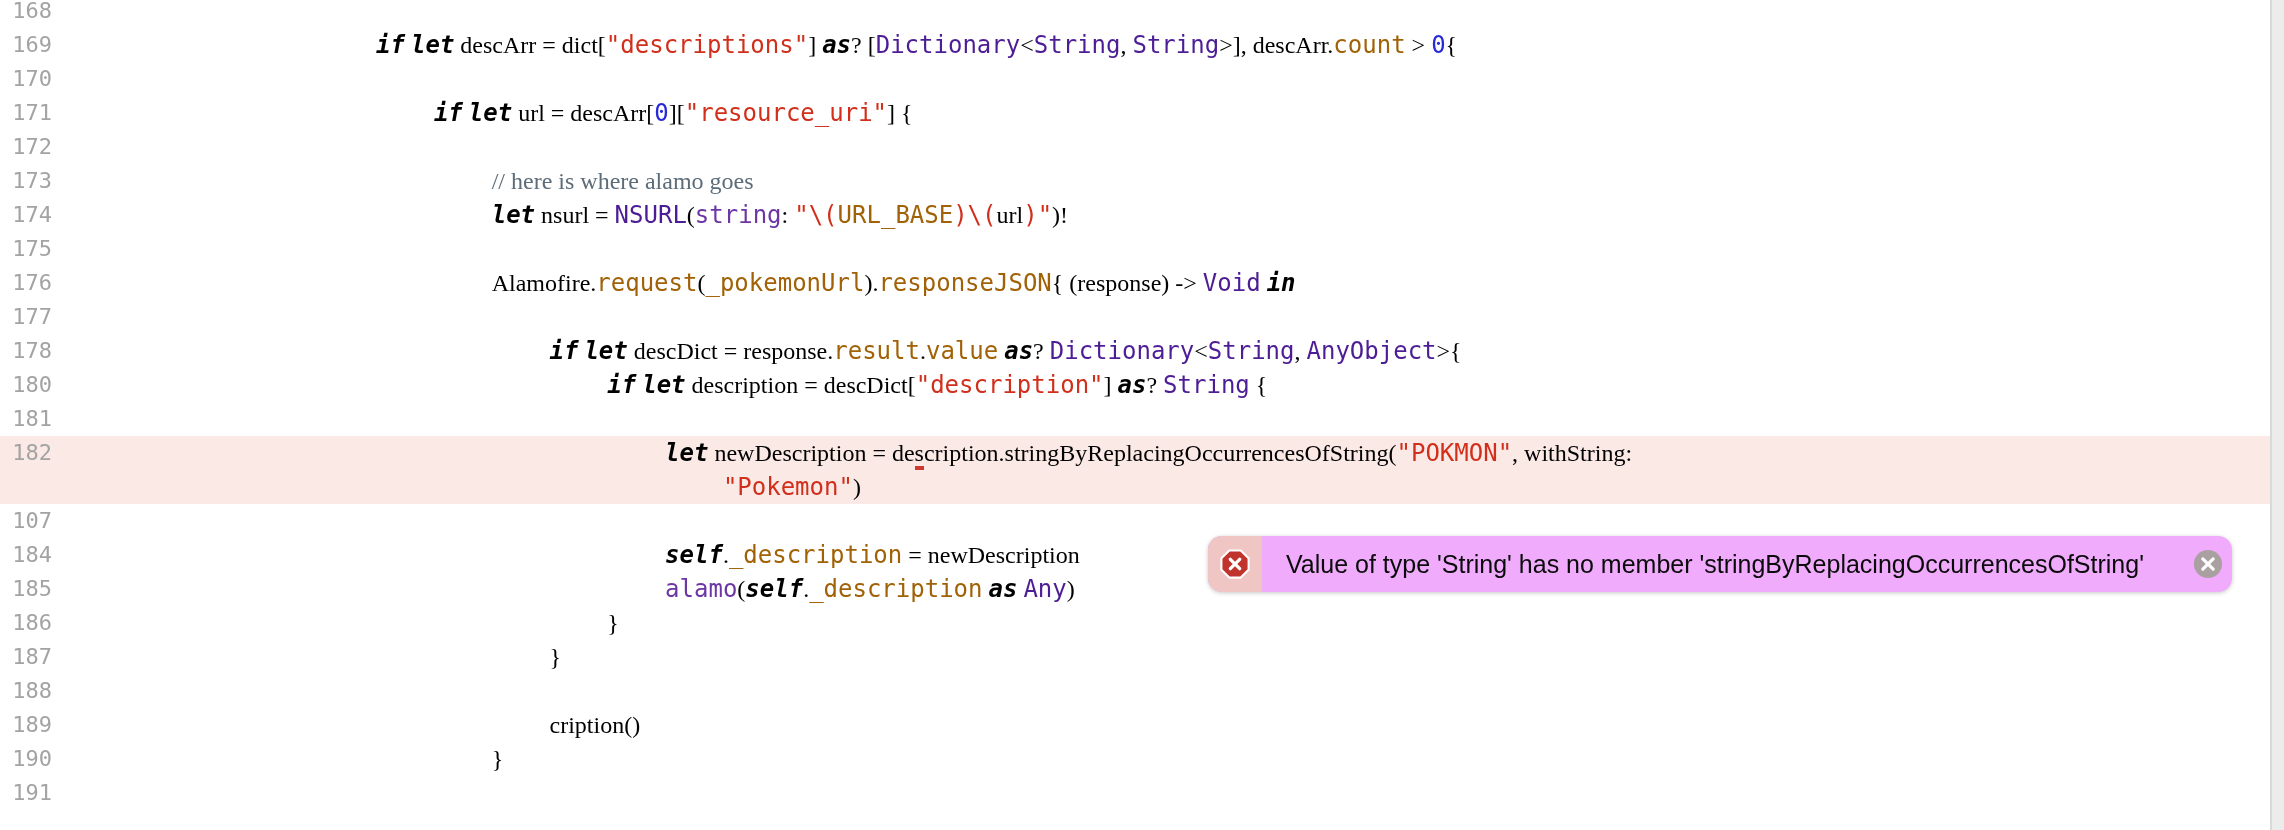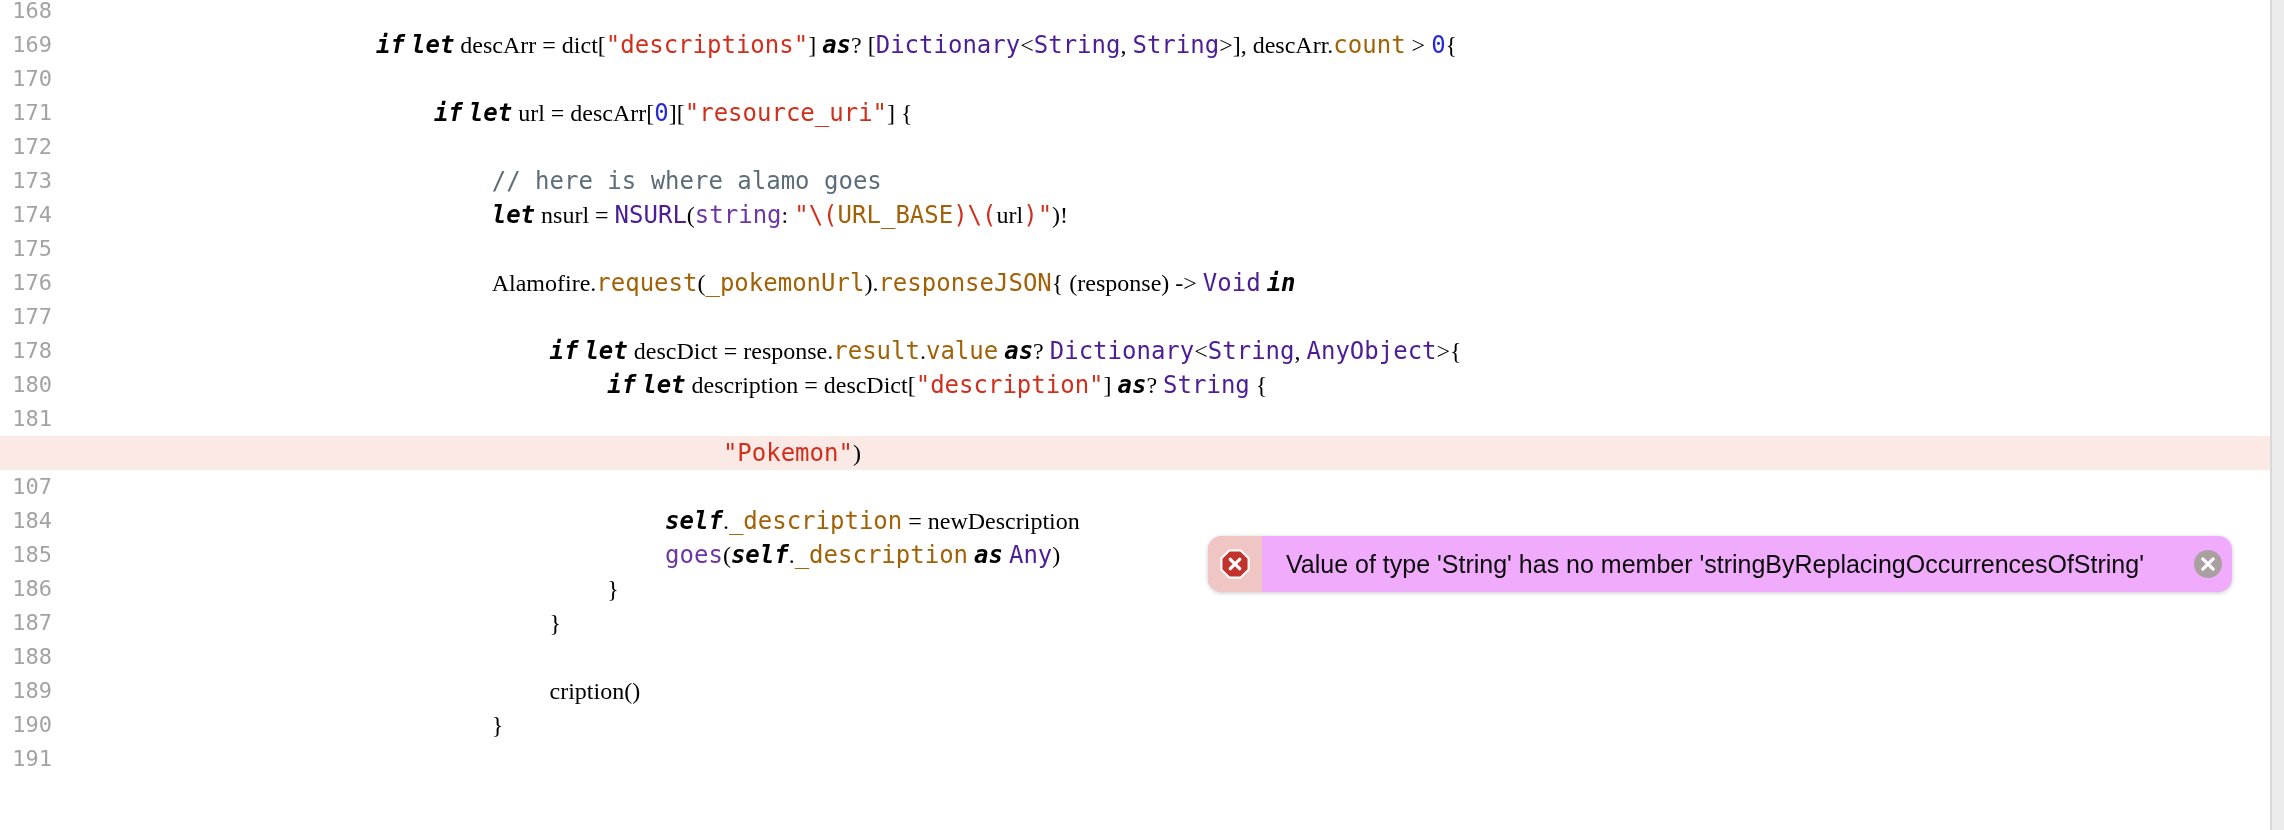--- a/index.html
+++ b/index.html
@@ -16,21 +16,21 @@
         font-family:"DejaVu Sans Mono", monospace; }
 
   .code { position:absolute; left:116px; top:0; height:34px;
           font-size:24px; line-height:34px; white-space:pre;
           font-family:"DejaVu Sans Mono", monospace; color:#000; }
 
   .tok-pl  { color:#000000;font-family:Liberation Serif, serif; }
   .tok-kw  { color:#000000; font-weight:bold;font-style:italic; }
   .tok-str { color:#D12F1B; }
   .tok-num { color:#272AD8; }
-  .tok-cmt { color:#5D6C79; }
+  .tok-cmt { color:#5D6C79;font-family:Liberation Serif, serif; }
   .tok-ty  { color:#4c1d95;margin-top:10px; }
   .tok-fn  { color:#6C36A5; }
   .tok-prop{ color:#a16207;margin-top:23px; }
   .tok-err { color:#000000; border-bottom:4px solid #D0392F; }
 
   #scroll-strip { position:absolute; right:0; top:0; bottom:0; width:14px;
                   background:#ECECEC; border-left:2px solid #D9D9D9; }
 
   #error-banner { position:absolute; left:1208px; top:536px; width:1024px; height:56px;
                   background:#f0abfc; border-radius:14px; display:flex; align-items:center;
@@ -91,34 +91,38 @@
     </div>
     <div class="row">
       <span class="ln">180</span>
       <span class="code">                                  <span class="tok-kw">if</span><span class="tok-pl"> </span><span class="tok-kw">let</span><span class="tok-pl"> description = descDict[</span><span class="tok-str">"description"</span><span class="tok-pl">] </span><span class="tok-kw">as</span><span class="tok-pl">? </span><span class="tok-ty">String</span><span class="tok-pl"> {</span></span>
     </div>
     <div class="row">
       <span class="ln">181</span>
       <span class="code"></span>
     </div>
     <div class="row hl">
+      <span class="ln">182</span>
+      <span class="code">                                      <span class="tok-kw">let</span><span class="tok-pl"> newDescription = de</span><span class="tok-pl tok-err">s</span><span class="tok-pl">cription.stringByReplacingOccurrencesOfString(</span><span class="tok-str">"POKMON"</span><span class="tok-pl">, withString:</span></span>
+    </div>
+    <div class="row hl">
       <span class="ln"></span>
       <span class="code">                                          <span class="tok-str">"Pokemon"</span><span class="tok-pl">)</span></span>
     </div>
     <div class="row">
       <span class="ln">107</span>
       <span class="code"></span>
     </div>
     <div class="row">
       <span class="ln">184</span>
       <span class="code">                                      <span class="tok-kw">self</span><span class="tok-pl">.</span><span class="tok-prop">_description</span><span class="tok-pl"> = newDescription</span></span>
     </div>
     <div class="row">
       <span class="ln">185</span>
-      <span class="code">                                      <span class="tok-fn">goes</span><span class="tok-pl">(</span><span class="tok-kw">self</span><span class="tok-pl">.</span><span class="tok-prop">_description</span><span class="tok-pl"> </span><span class="tok-kw">as</span><span class="tok-pl"> </span><span class="tok-ty">Any</span><span class="tok-pl">)</span></span>
+      <span class="code">                                      <span class="tok-fn">alamo</span><span class="tok-pl">(</span><span class="tok-kw">self</span><span class="tok-pl">.</span><span class="tok-prop">_description</span><span class="tok-pl"> </span><span class="tok-kw">as</span><span class="tok-pl"> </span><span class="tok-ty">Any</span><span class="tok-pl">)</span></span>
     </div>
     <div class="row">
       <span class="ln">186</span>
       <span class="code">                                  <span class="tok-pl">}</span></span>
     </div>
     <div class="row">
       <span class="ln">187</span>
       <span class="code">                              <span class="tok-pl">}</span></span>
     </div>
     <div class="row">

